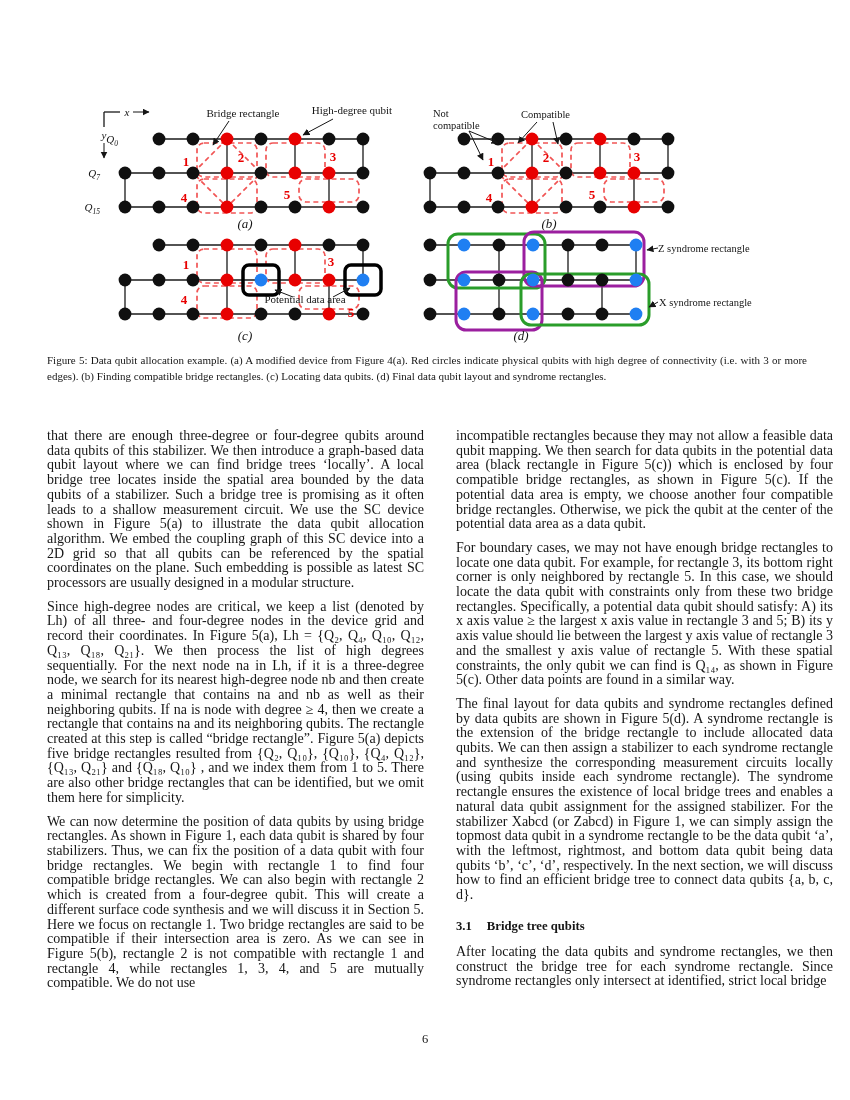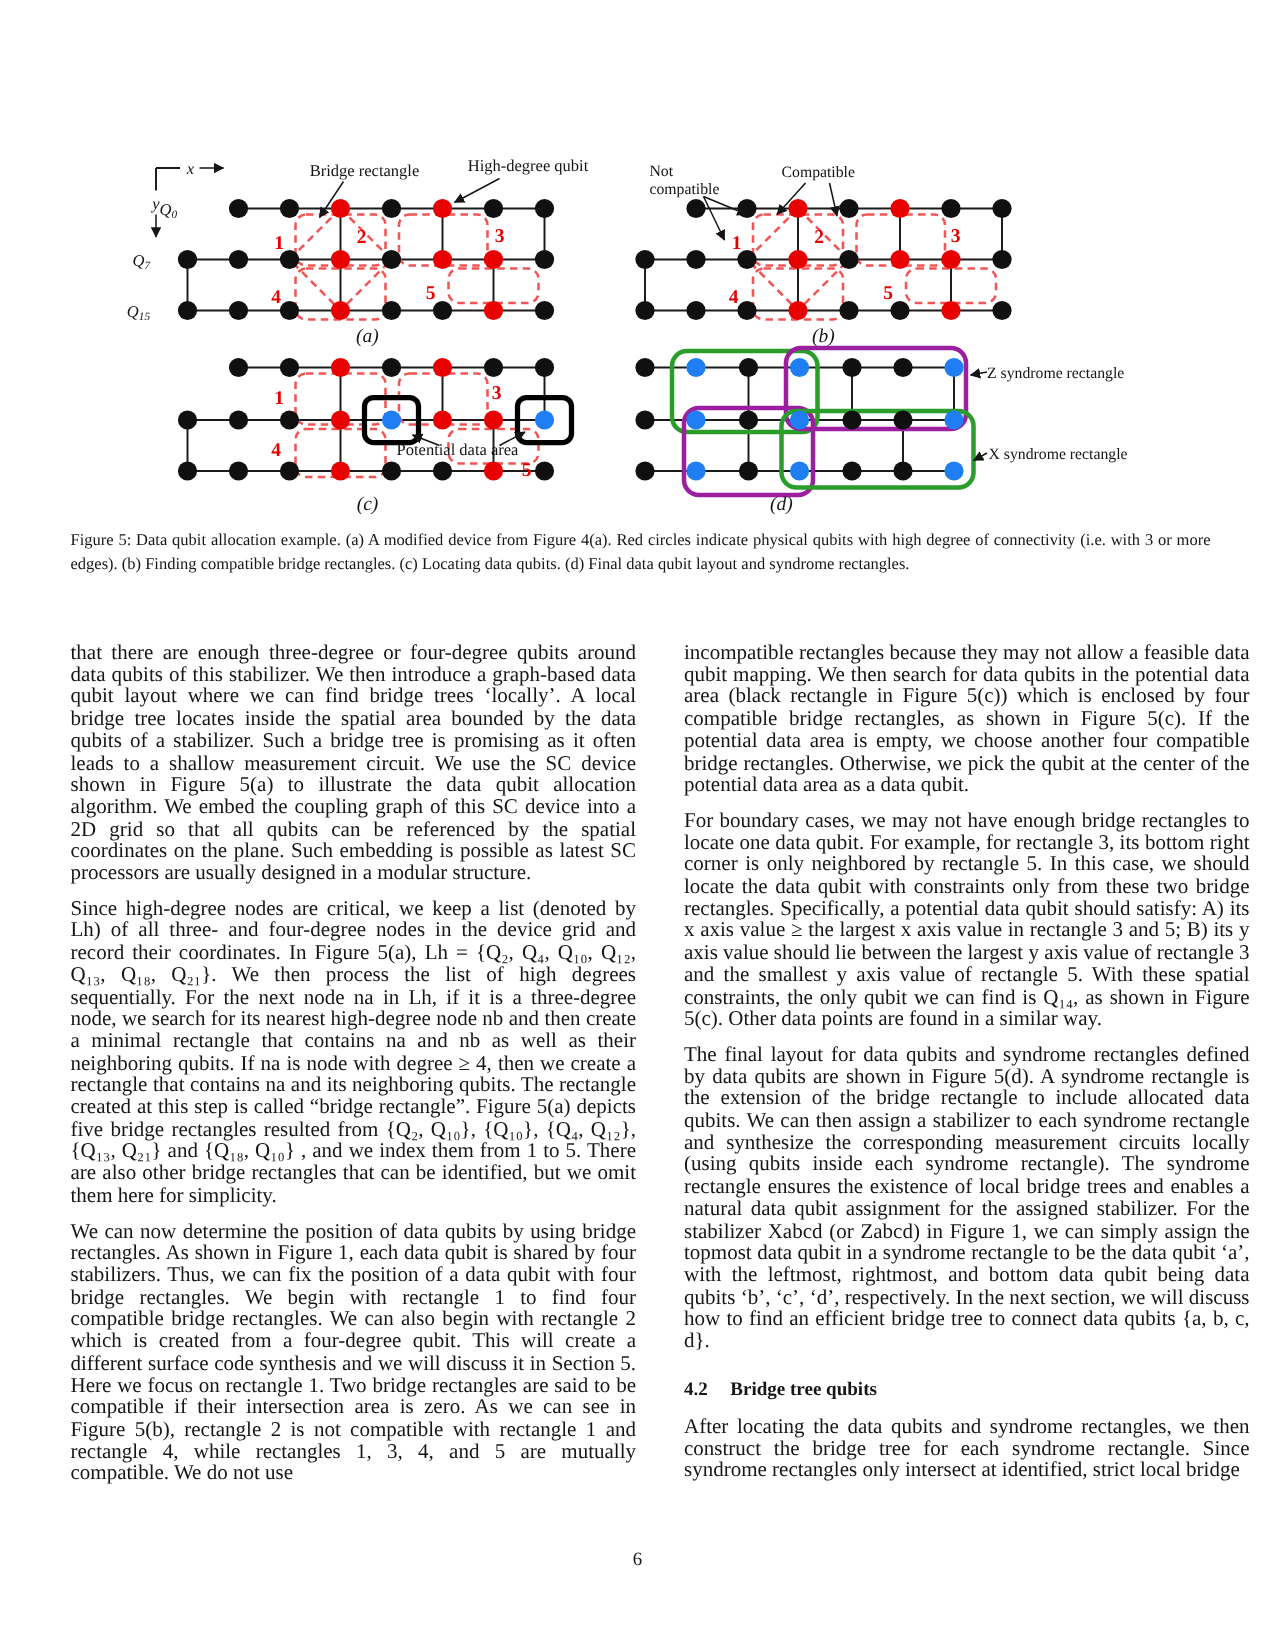--- a/index.html
+++ b/index.html
@@ -226,18 +226,18 @@
 
   <div class="column left">
       <p class="para">that there are enough three-degree or four-degree qubits around data qubits of this stabilizer. We then introduce a graph-based data qubit layout where we can find bridge trees ‘locally’. A local bridge tree locates inside the spatial area bounded by the data qubits of a stabilizer. Such a bridge tree is promising as it often leads to a shallow measurement circuit. We use the SC device shown in Figure 5(a) to illustrate the data qubit allocation algorithm. We embed the coupling graph of this SC device into a 2D grid so that all qubits can be referenced by the spatial coordinates on the plane. Such embedding is possible as latest SC processors are usually designed in a modular structure.</p>
       <p class="para">Since high-degree nodes are critical, we keep a list (denoted by Lh) of all three- and four-degree nodes in the device grid and record their coordinates.  In Figure 5(a), Lh = {Q₂, Q₄, Q₁₀, Q₁₂, Q₁₃, Q₁₈, Q₂₁}. We then process the list of high degrees sequentially. For the next node na in Lh, if it is a three-degree node, we search for its nearest high-degree node nb and then create a minimal rectangle that contains na and nb as well as their neighboring qubits. If na is node with degree ≥ 4, then we create a rectangle that contains na and its neighboring qubits. The rectangle created at this step is called “bridge rectangle”. Figure 5(a) depicts five bridge rectangles resulted from {Q₂, Q₁₀}, {Q₁₀}, {Q₄, Q₁₂}, {Q₁₃, Q₂₁} and {Q₁₈, Q₁₀} , and we index them from 1 to 5. There are also other bridge rectangles that can be identified, but we omit them here for simplicity.</p>
       <p class="para">We can now determine the position of data qubits by using bridge rectangles. As shown in Figure 1, each data qubit is shared by four stabilizers. Thus, we can fix the position of a data qubit with four bridge rectangles. We begin with rectangle 1 to find four compatible bridge rectangles. We can also begin with rectangle 2 which is created from a four-degree qubit. This will create a different surface code synthesis and we will discuss it in Section 5. Here we focus on rectangle 1. Two bridge rectangles are said to be compatible if their intersection area is zero. As we can see in Figure 5(b), rectangle 2 is not compatible with rectangle 1 and rectangle 4, while rectangles 1, 3, 4, and 5 are mutually compatible. We do not use</p>
     </div>
   <div class="column right">
       <p class="para">incompatible rectangles because they may not allow a feasible data qubit mapping. We then search for data qubits in the potential data area (black rectangle in Figure 5(c)) which is enclosed by four compatible bridge rectangles, as shown in Figure 5(c). If the potential data area is empty, we choose another four compatible bridge rectangles. Otherwise, we pick the qubit at the center of the potential data area as a data qubit.</p>
       <p class="para">For boundary cases, we may not have enough bridge rectangles to locate one data qubit. For example, for rectangle 3, its bottom right corner is only neighbored by rectangle 5. In this case, we should locate the data qubit with constraints only from these two bridge rectangles. Specifically, a potential data qubit should satisfy: A) its x axis value ≥ the largest x axis value in rectangle 3 and 5; B) its y axis value should lie between the largest y axis value of rectangle 3 and the smallest y axis value of rectangle 5. With these spatial constraints, the only qubit we can find is Q₁₄, as shown in Figure 5(c). Other data points are found in a similar way.</p>
       <p class="para">The final layout for data qubits and syndrome rectangles defined by data qubits are shown in Figure 5(d). A syndrome rectangle is the extension of the bridge rectangle to include allocated data qubits. We can then assign a stabilizer to each syndrome rectangle and synthesize the corresponding measurement circuits locally (using qubits inside each syndrome rectangle). The syndrome rectangle ensures the existence of local bridge trees and enables a natural data qubit assignment for the assigned stabilizer. For the stabilizer Xabcd (or Zabcd) in Figure 1, we can simply assign the topmost data qubit in a syndrome rectangle to be the data qubit ‘a’, with the leftmost, rightmost, and bottom data qubit being data qubits ‘b’, ‘c’, ‘d’, respectively. In the next section, we will discuss how to find an efficient bridge tree to connect data qubits {a, b, c, d}.</p>
-      <div class="h2"><span class="num">4.2</span><span>Bridge tree qubits</span></div>
+      <div class="h2"><span class="num">3.1</span><span>Bridge tree qubits</span></div>
       <p class="para">After locating the data qubits and syndrome rectangles, we then construct the bridge tree for each syndrome rectangle. Since syndrome rectangles only intersect at identified, strict local bridge</p>
     </div>
 
   <div class="pagenum">6</div>
 </div>
 
 </body></html>

